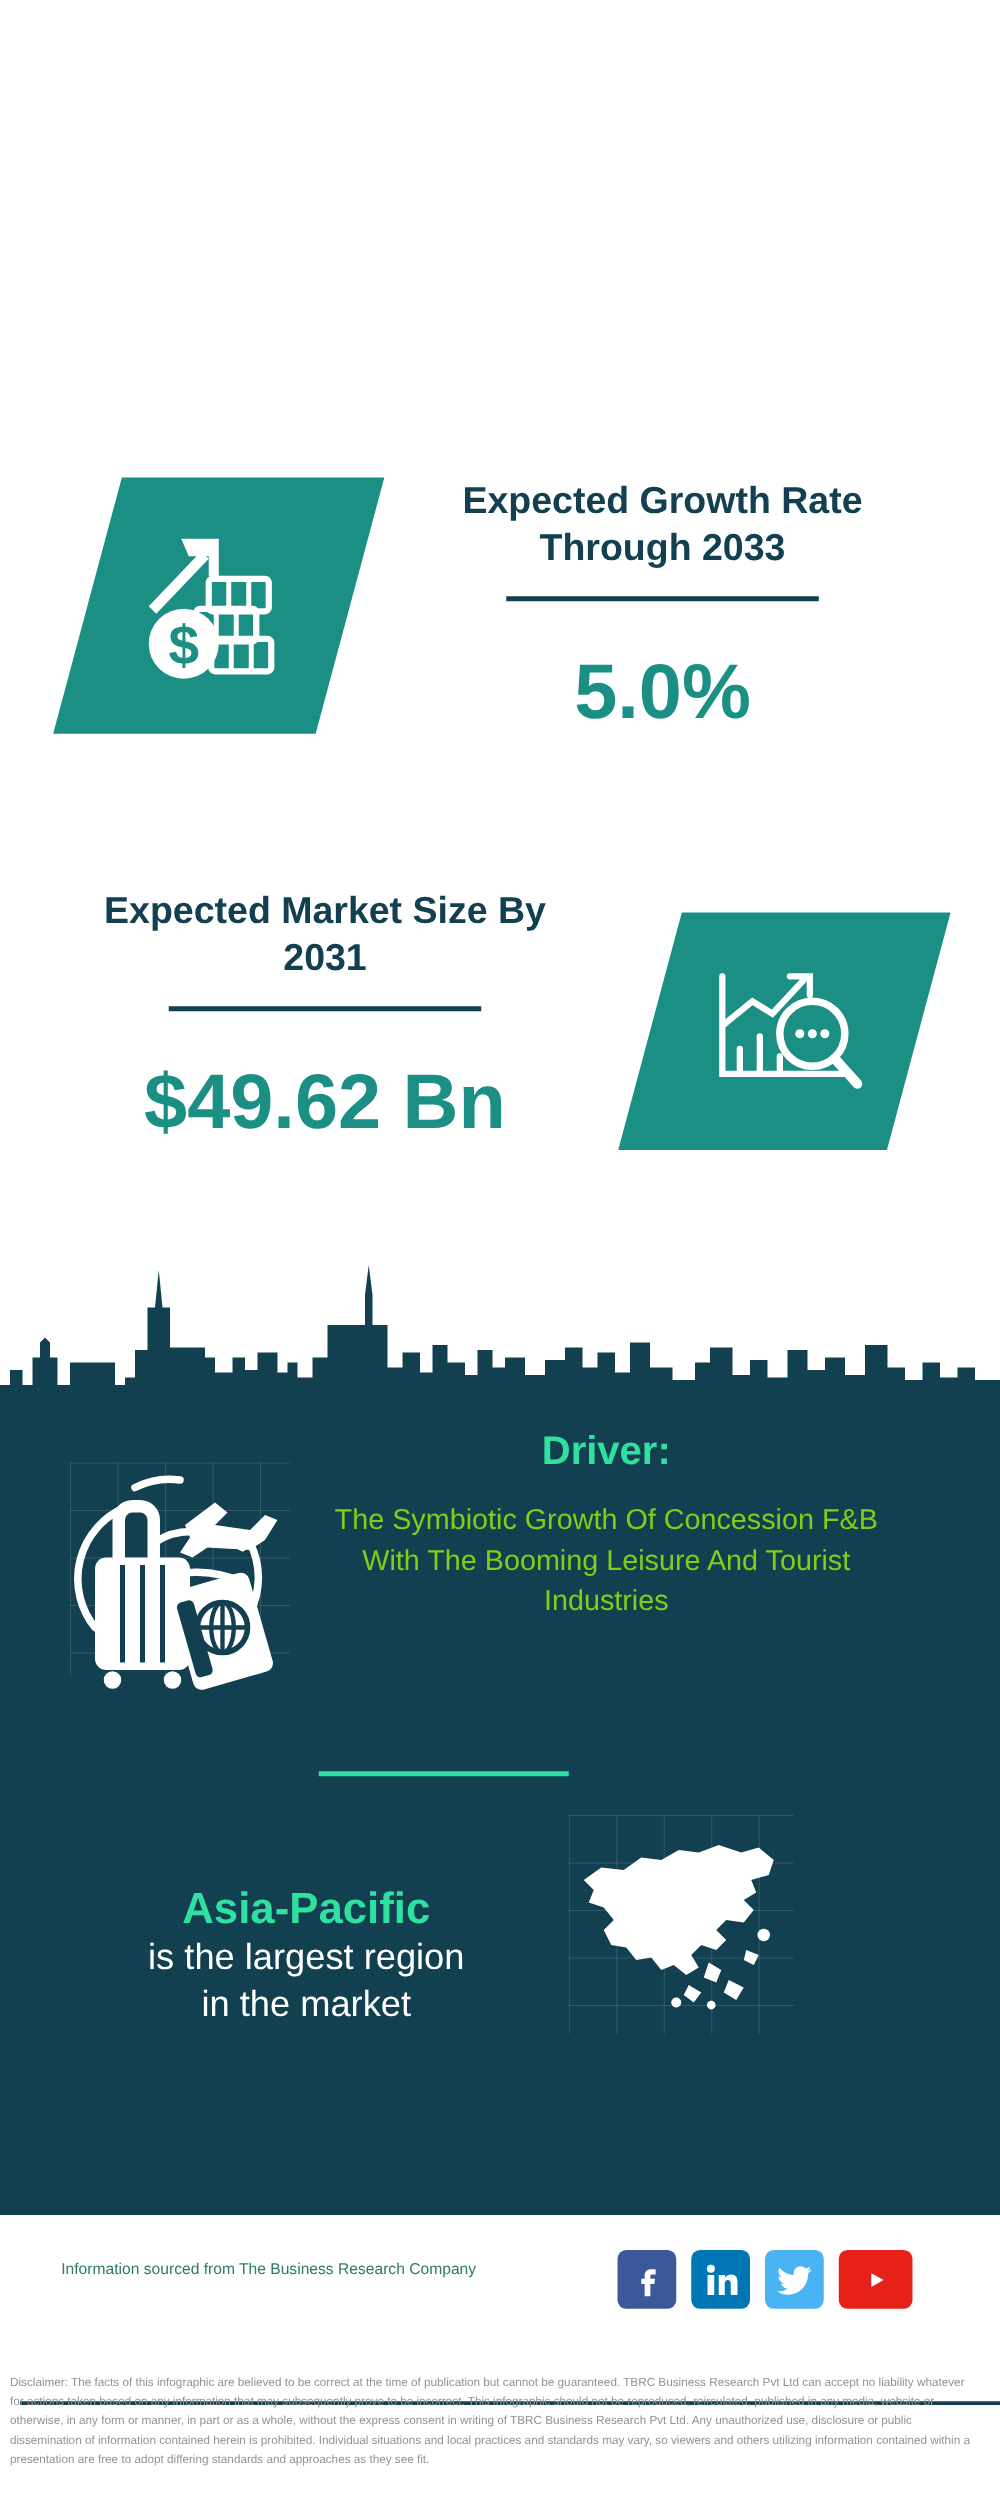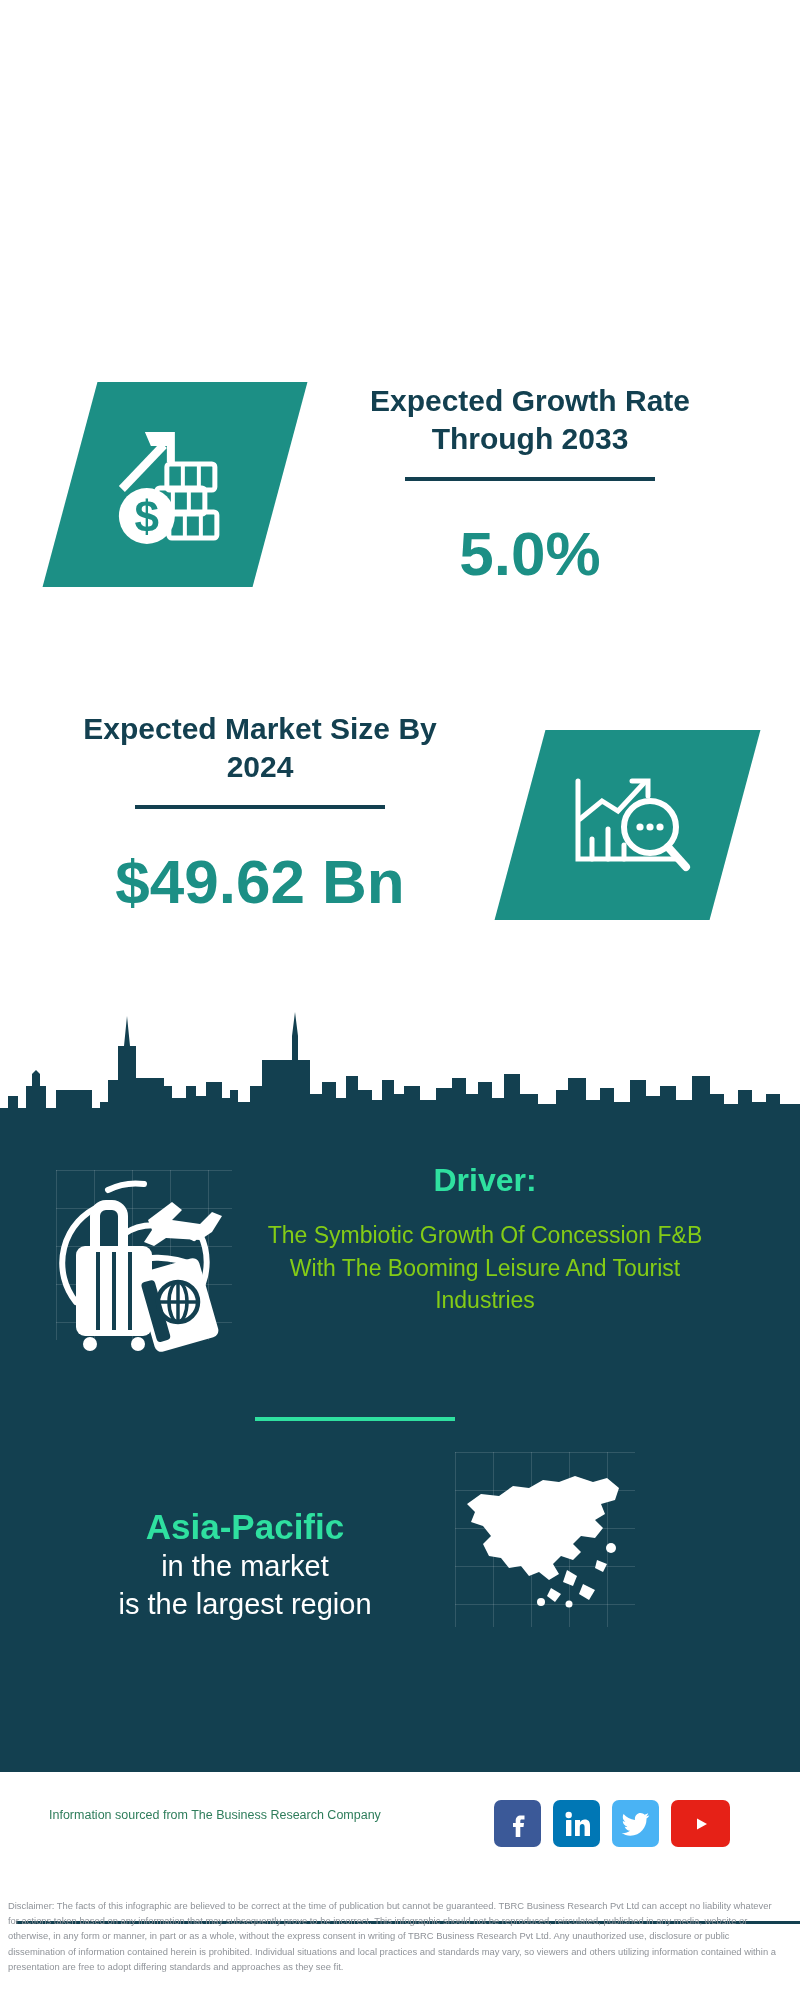--- a/index.html
+++ b/index.html
@@ -82,21 +82,21 @@
   .grid-bg {
     position:absolute;
     background-image:
       linear-gradient(to right, rgba(255,255,255,.13) 1px, transparent 1px),
       linear-gradient(to bottom, rgba(255,255,255,.13) 1px, transparent 1px);
     background-size:38px 38px;
   }
 
   
   .driver-icon-wrap { position:absolute; left:48px; top:50px; width:200px; height:190px; }
-  .driver-text { position:absolute; left:265px; top:30px; width:440px; text-align:center;margin-top:20px; }
+  .driver-text { position:absolute; left:265px; top:30px; width:440px; text-align:center; }
   .driver-head { color:#2fe0a0; font-size:32px; font-weight:bold; margin-bottom:20px; }
   .driver-body { color:#84cc16; font-size:23px; font-weight:normal; line-height:1.42; }
 
   .divider {
     position:absolute; left:255px; top:305px; width:200px; height:4px;
     background:#2fe0a0;
   }
 
   
   .region-text { position:absolute; left:45px; top:360px; width:400px; text-align:center; }
@@ -168,21 +168,21 @@
 
     <div class="stat1-text">
       <div class="stat-label">Expected Growth Rate Through 2033</div>
       <div class="stat-rule"></div>
       <div class="stat-value">5.0%</div>
     </div>
   </div>
 
   <div class="stat2">
     <div class="stat2-text">
-      <div class="stat-label">Expected Market Size By 2024</div>
+      <div class="stat-label">Expected Market Size By 2031</div>
       <div class="stat-rule"></div>
       <div class="stat-value">$49.62 Bn</div>
     </div>
 
     <div class="para-badge para-right">
       <div class="icon-inner">
         <svg width="140" height="120" viewBox="0 0 140 120">
           <g fill="none" stroke="#ffffff" stroke-width="5" stroke-linecap="round">
 
             <polyline points="22,56 44,38 60,48 86,20"></polyline>
@@ -258,22 +258,22 @@
 
     <div class="driver-text">
       <div class="driver-head">Driver:</div>
       <div class="driver-body">The Symbiotic Growth Of Concession F&amp;B With The Booming Leisure And Tourist Industries</div>
     </div>
 
     <div class="divider"></div>
 
     <div class="region-text">
       <div class="region-name">Asia-Pacific</div>
+      <div class="region-sub">is the largest region</div>
       <div class="region-sub">in the market</div>
-      <div class="region-sub">is the largest region</div>
     </div>
 
     <div class="map-wrap">
       <div class="grid-bg" style="left:0;top:0;width:180px;height:175px;"></div>
       <svg width="180" height="175" viewBox="0 0 180 175" style="position:absolute;left:0;top:0;">
         <g fill="#ffffff">
           <path d="M12 52 L26 42 L44 44 L58 34 L74 36 L88 28 L104 30 L120 24 L138 30 L152 26 L164 36 L160 48 L146 52 L150 62 L140 68 L148 76 L140 86 L126 84 L118 92 L126 100 L118 108 L106 104 L98 112 L104 122 L94 128 L84 120 L74 124 L66 114 L54 116 L46 106 L34 104 L28 92 L36 84 L28 74 L16 70 L20 60 Z"></path>
           <path d="M112 118 L122 124 L118 134 L108 130 Z"></path>
           <path d="M128 132 L140 138 L134 148 L124 142 Z"></path>
           <path d="M96 136 L106 142 L100 150 L92 144 Z"></path>

